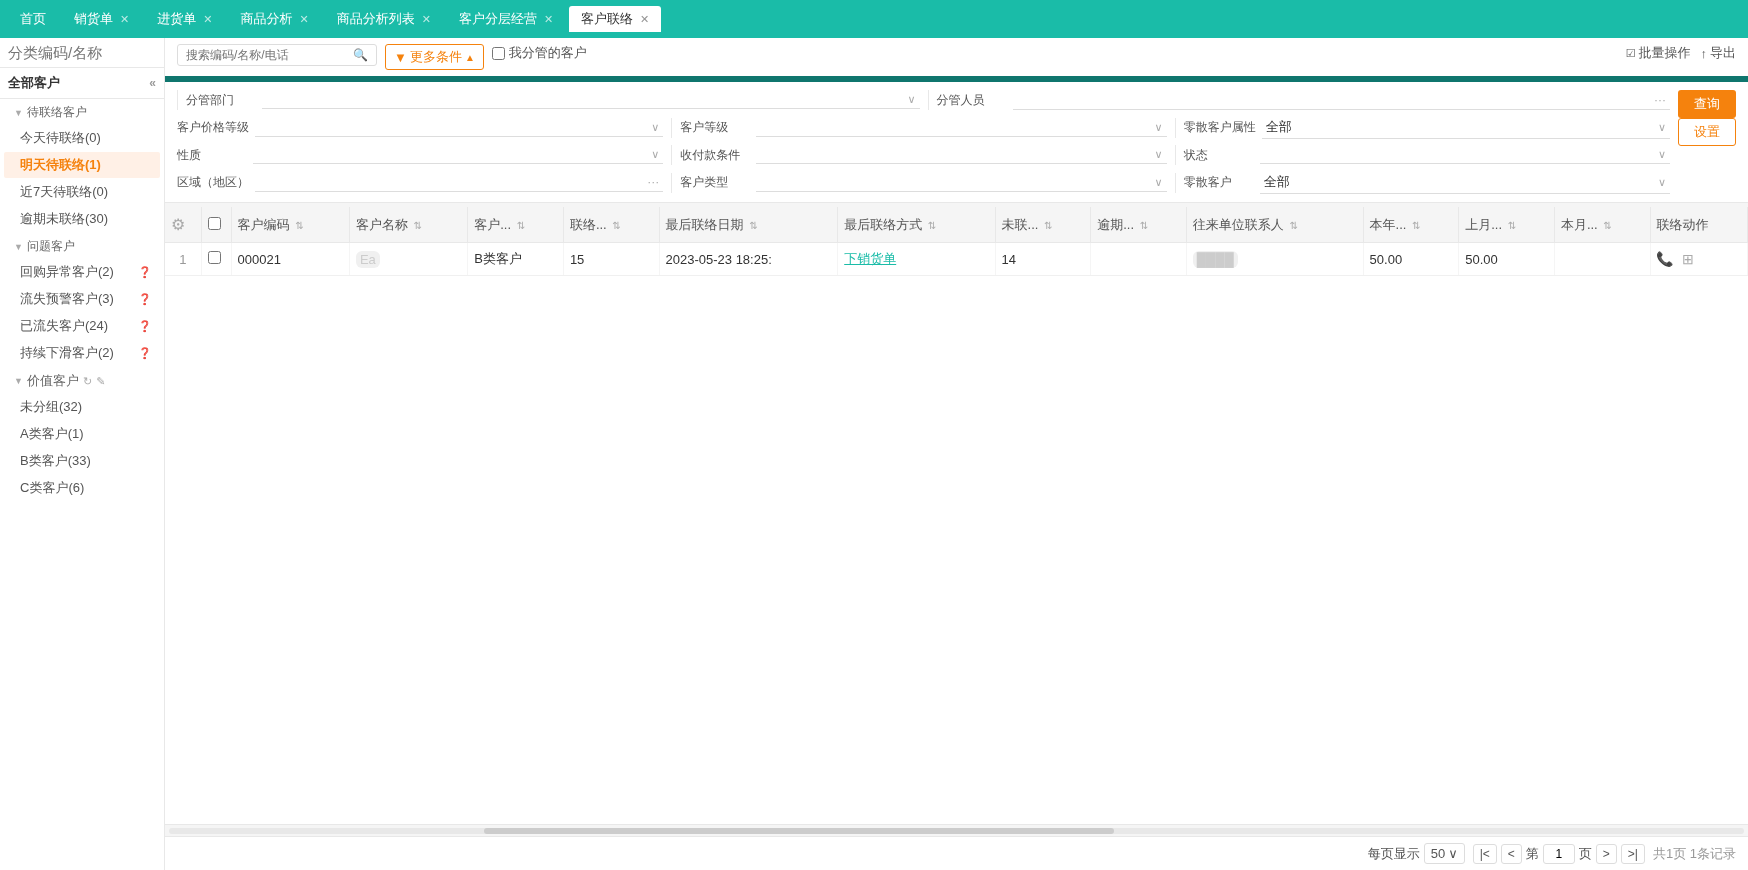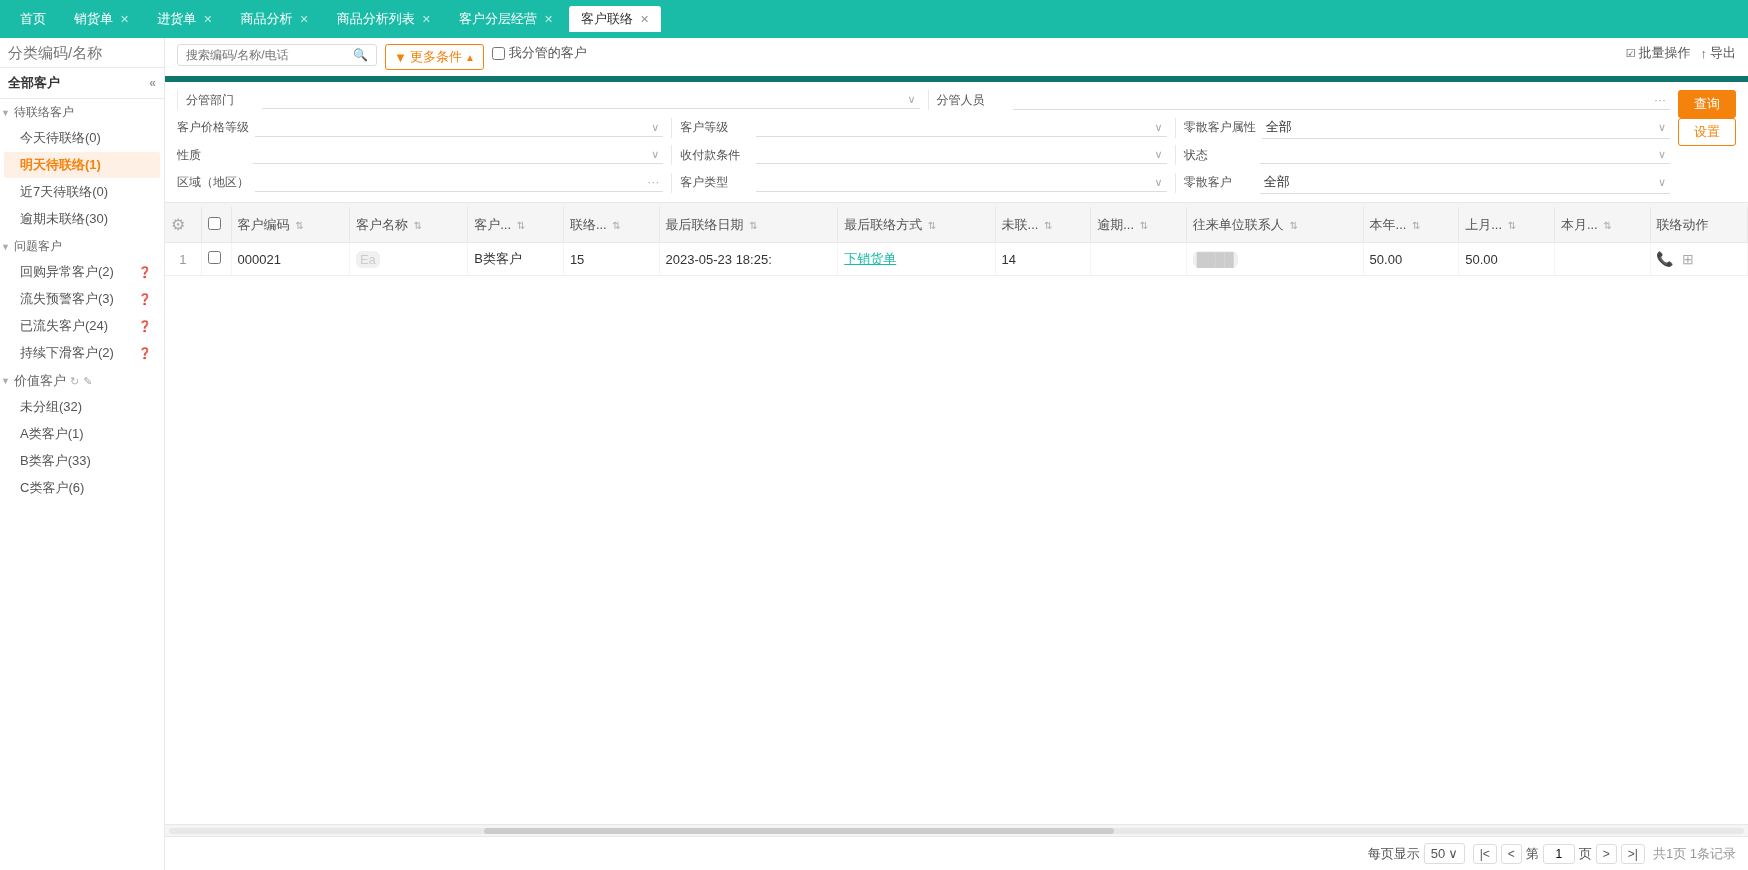--- a/index.html
+++ b/index.html
@@ -62,21 +62,21 @@
       align-items: center;
       justify-content: space-between;
       padding: 6px 8px;
       font-weight: bold;
       font-size: 13px;
       color: #333;
       border-bottom: 1px solid #e8e8e8;
     }
     .sidebar-section-header .collapse-icon { color: #999; font-size: 12px; cursor: pointer; }
     .sidebar-group-title {
-      padding: 5px 1px 3px;
+      padding: 5px 14px 3px;
       color: #666;
       font-size: 12px;
       display: flex;
       align-items: center;
       gap: 4px;
     }
     .sidebar-group-title::before { content: '▼'; font-size: 9px; color: #aaa; }
     .sidebar-item {
       padding: 4px 8px 4px 16px;
       color: #555;

